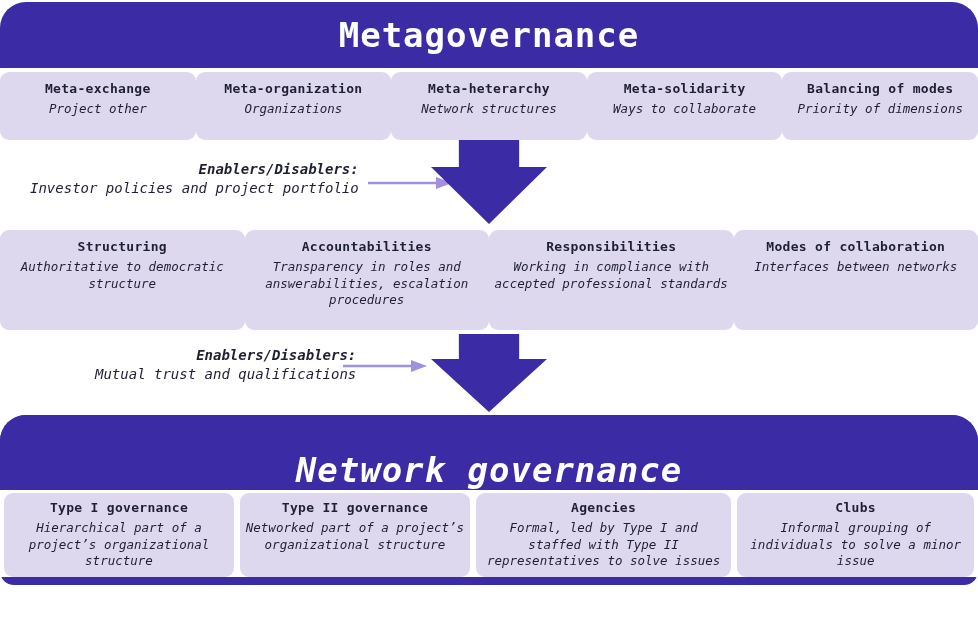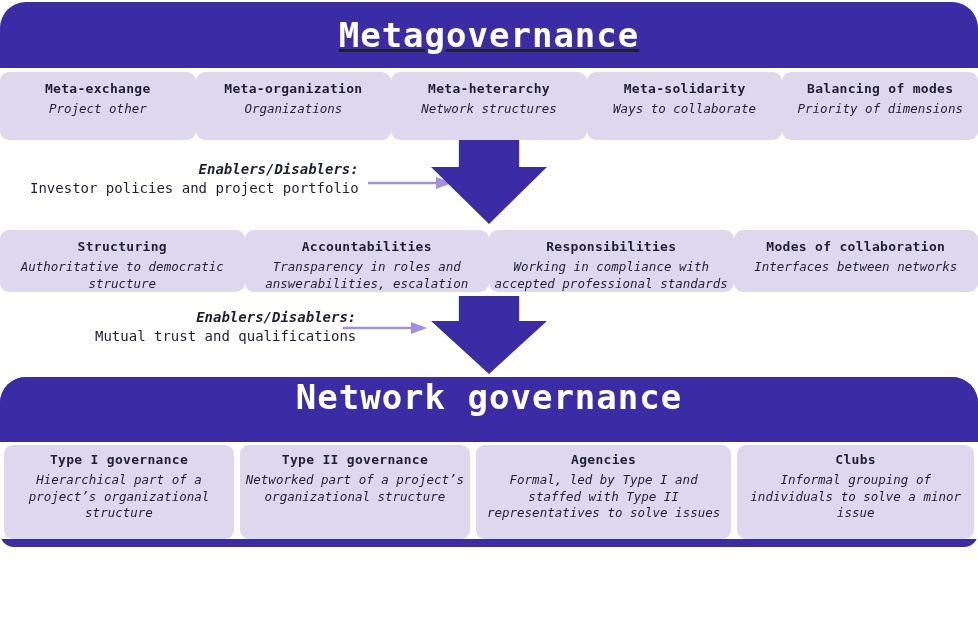--- a/index.html
+++ b/index.html
@@ -11,49 +11,49 @@
   
   .level-header {
     width: 978px;
     background: var(--primary, #3b2ca5);
     border-radius: 26px 26px 0 0;
     display: flex; align-items: center; justify-content: center;
   }
   .level-header .header-title {
     color: #ffffff; font-weight: bold; font-size: 34px; letter-spacing: 1px;
   }
-  .h1 { height: 66px; margin-top: 2px; text-decoration: underline; }
+  .h1 { height: 66px; margin-top: 2px; }
   .h2 { height: 64px; }
 
   
   .cards {
     display: flex; width: 978px; background: #ffffff;
   }
   .row1 { height: 68px; margin-top: 4px; }
-  .row2 { height: 62px; margin-top: 2px; }
+  .row2 { height: 100px; margin-top: 2px; }
   .card {
     flex: 1 1 0;
     background: var(--card-bg, #ded8ef);
     border-radius: 9px;
     display: flex; flex-direction: column; align-items: center;
     padding: 9px 4px 4px 4px;
     text-align: center;
   }
   .card-title { font-weight: bold; font-size: 13px; letter-spacing: .3px; }
   .card-desc  { font-style: italic; font-size: 12.5px; line-height: 1.32; margin-top: 5px; }
 
   
   .connector { position: relative; width: 978px; background: #ffffff; }
   .c1 { height: 88px; }
   .c2 { height: 85px; }
   .enabler-text { position: absolute; font-size: 14px; line-height: 19px; }
   .c1 .enabler-text { left: 30px; top: 20px; }
   .c2 .enabler-text { left: 95px; top: 16px; }
   .enabler-heading { font-weight: bold; font-style: italic; text-align: right; }
-  .enabler-line { }
+  .enabler-line { font-style: italic; }
   .small-arrow { position: absolute; }
   .c1 .small-arrow { left: 368px; top: 175px; top: 36px; }
   .c2 .small-arrow { left: 343px; top: 29px; }
   .big-arrow {
     position: absolute;
     width: 116px; background: var(--primary, #3b2ca5);
     clip-path: polygon(24% 0, 76% 0, 76% 32%, 100% 32%, 50% 100%, 0 32%, 24% 32%);
     left: 431px;
   }
   .c1 .big-arrow { top: 0; height: 84px; }
@@ -61,28 +61,28 @@
 
   
   .panel3 {
     width: 978px; height: 170px;
     background: var(--primary, #3b2ca5);
     border-radius: 26px 26px 14px 14px;
     margin-top: 0;
     display: flex; flex-direction: column;
   }
   .panel3 .head3 {
-    height: 83px; display: flex; align-items: flex-start; justify-content: center;
+    height: 83px; display: flex; align-items: flex-end; justify-content: center; font-style: italic;
   }
   .panel3 .cards-wrap {
     flex: 1 1 auto; margin-bottom: 8px;
     background: #ffffff;
     padding: 3px 4px 0 4px;
   }
-  .row3 { height: 94px; gap: 6px; background: transparent; width: 100%; }
+  .row3 { height: 84px; gap: 6px; background: transparent; width: 100%; }
   .row3 .card { padding-top: 7px; }
   .row3 .w1 { flex: 165 1 0; }
   .row3 .w2 { flex: 165 1 0; }
   .row3 .w3 { flex: 170 1 0; }
   .row3 .w4 { flex: 184 1 0; }
   .row3 .w5 { flex: 264 1 0; }
 </style>
 </head>
 <body>
 

